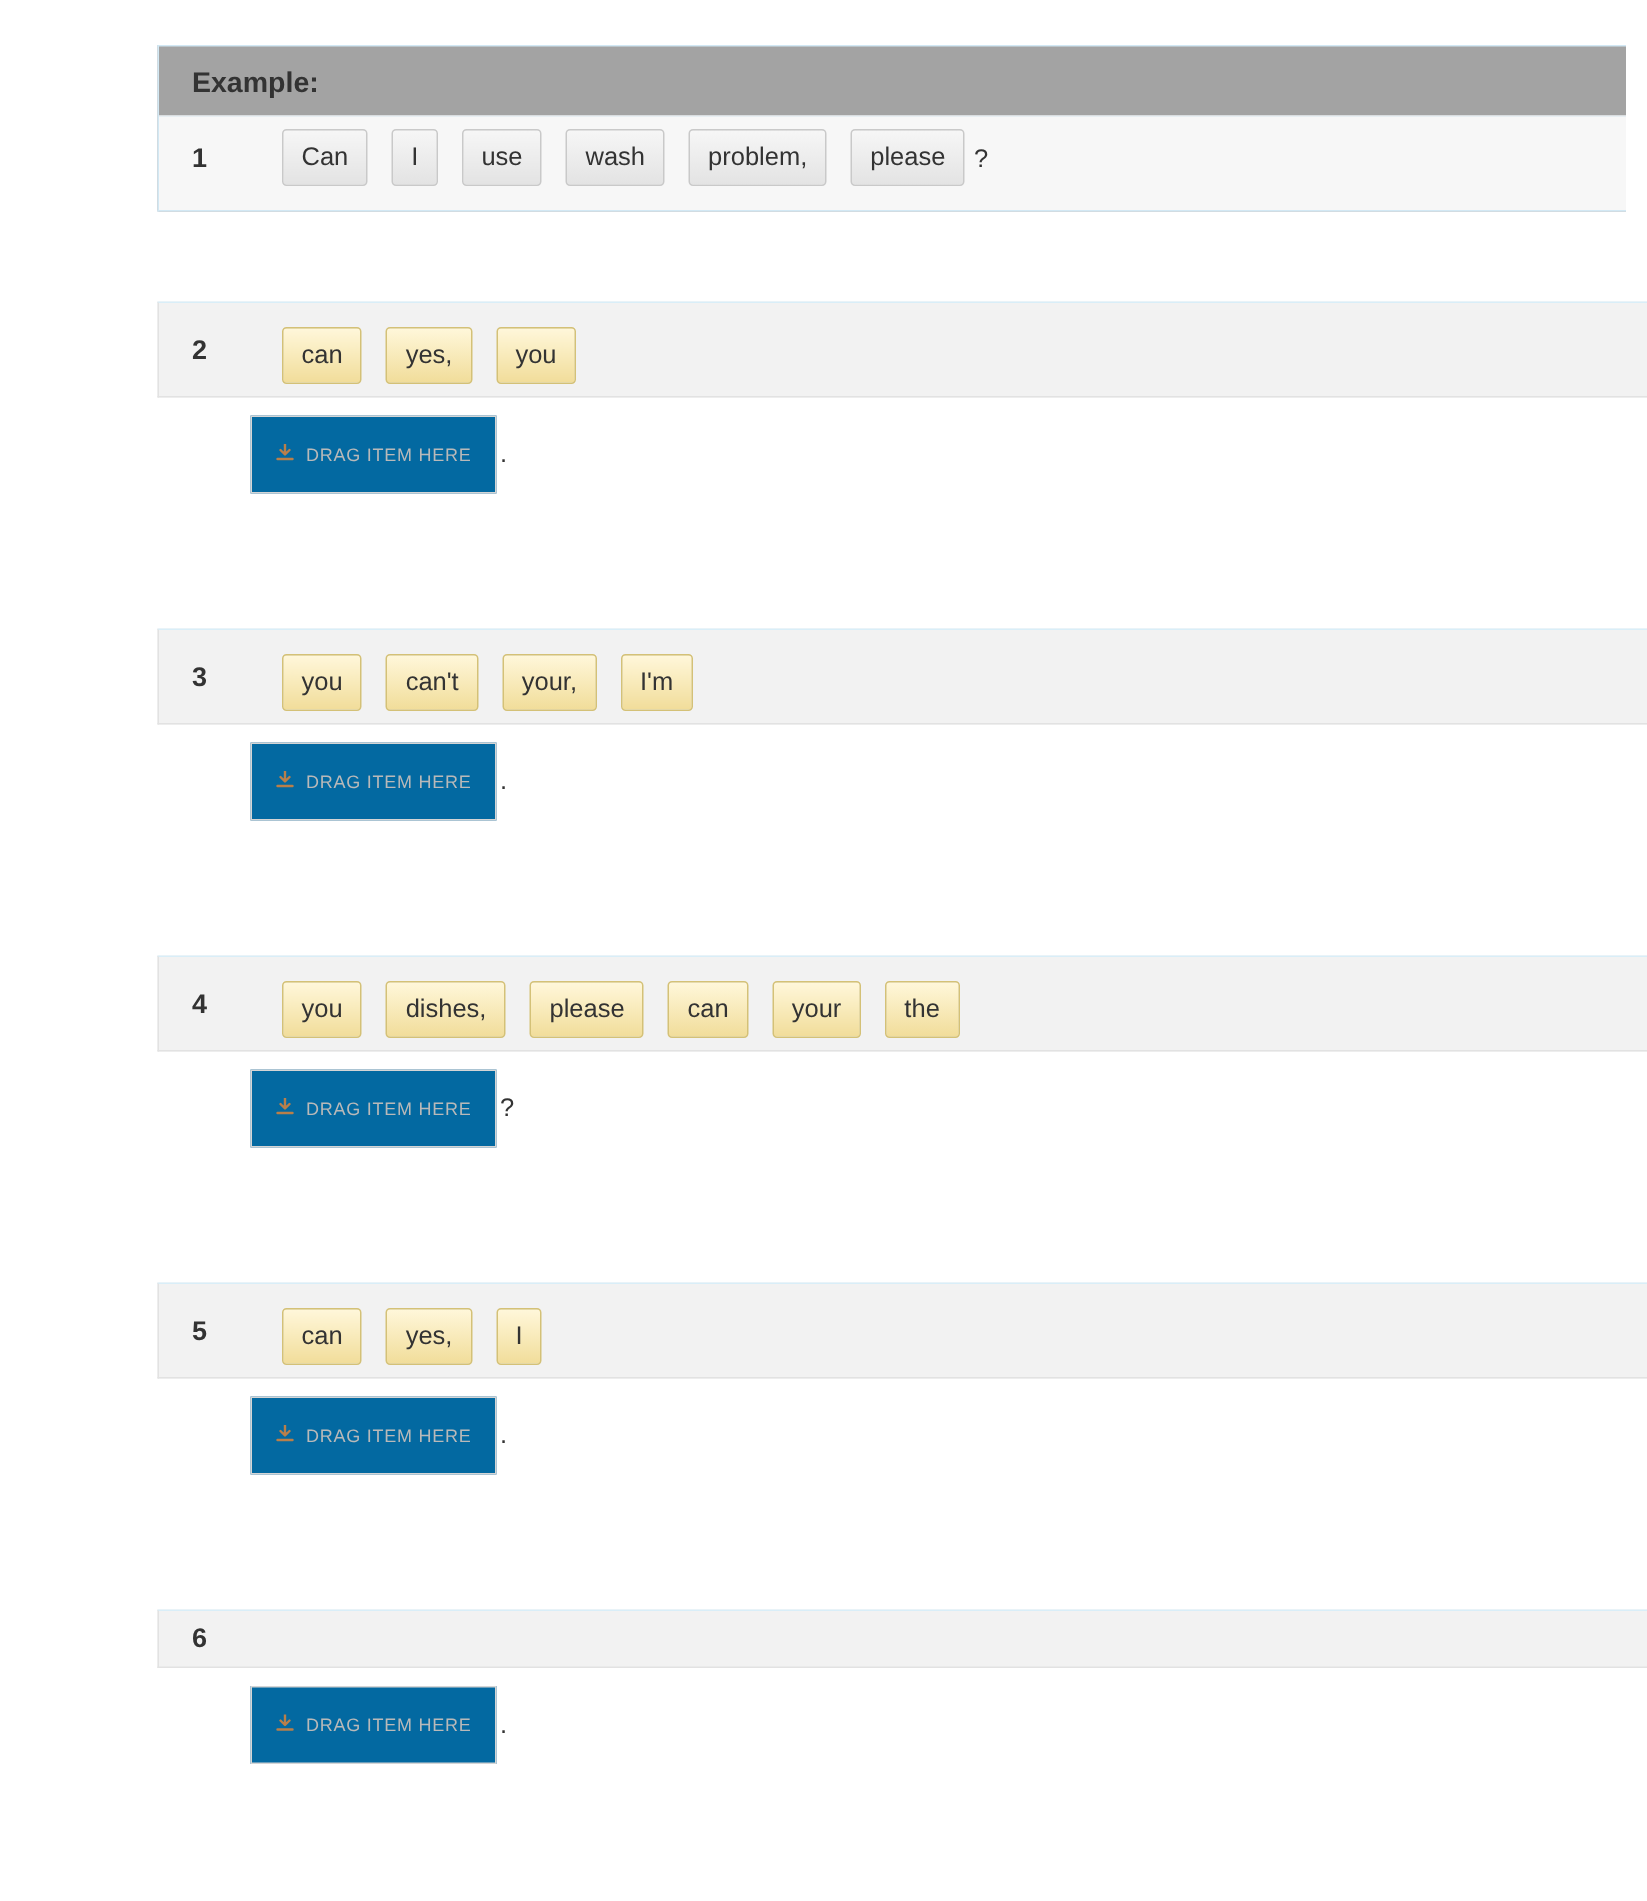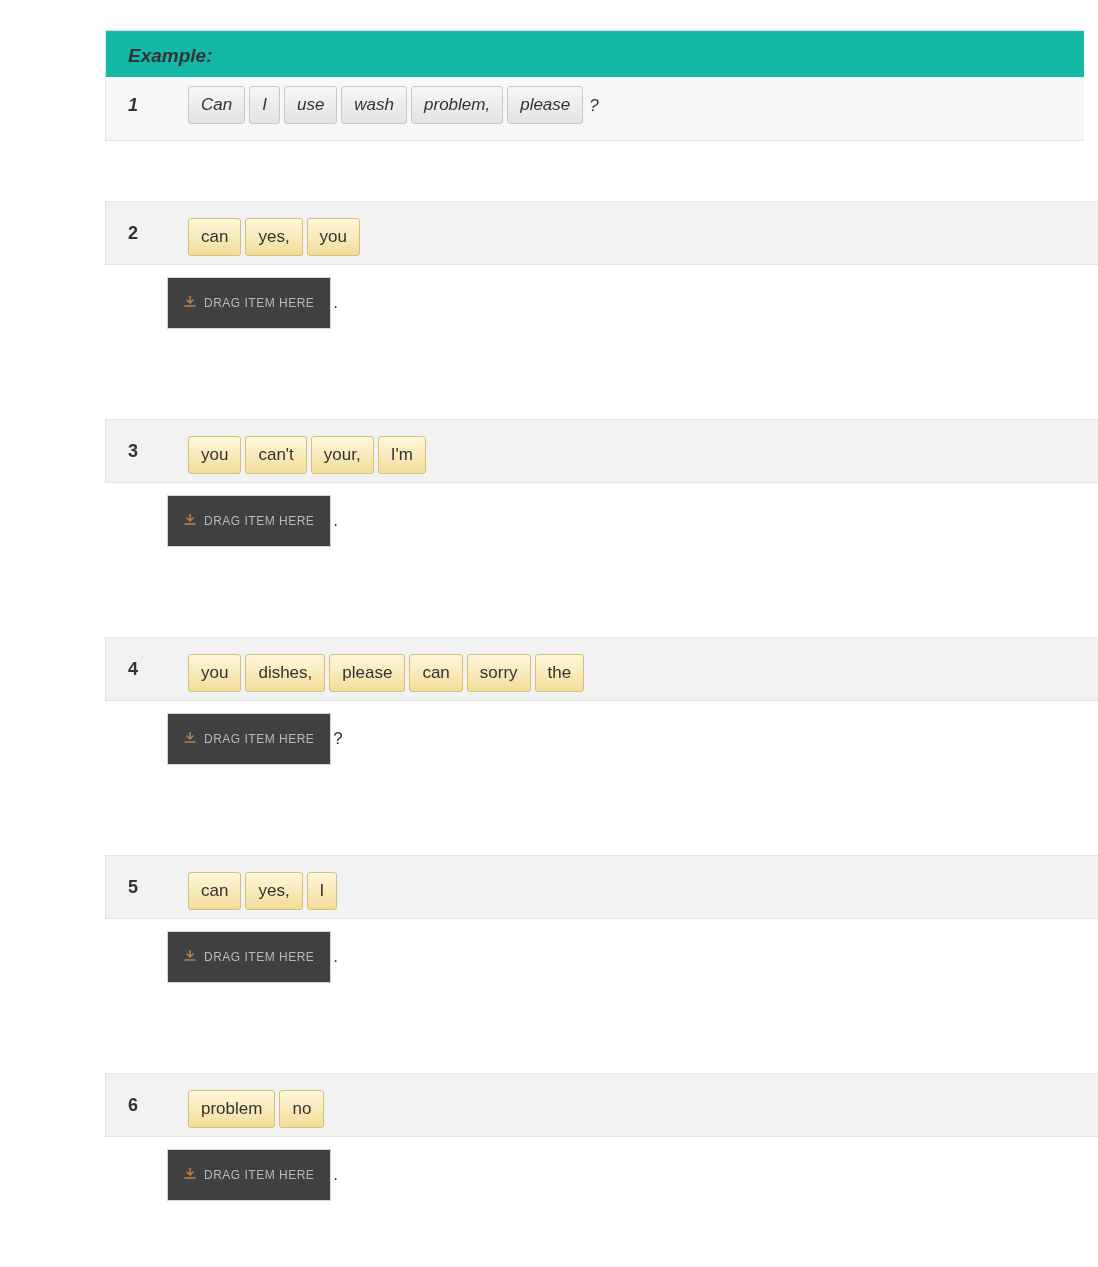--- a/index.html
+++ b/index.html
@@ -10,22 +10,21 @@
     color: #333;
     width: 1098px;
   }
   .page {
     padding: 0 0 80px 0;
   }
   .example-block {
     margin: 30px 14px 60px 105px;
     border: 1px solid #d2e8f4;
     border-right: none;
-    background: #14b8a6;
-    font-style: italic;
+    background: #a3a3a3;
   }
   .example-label {
     font-weight: bold;
     font-size: 19px;
     padding: 14px 0 6px 22px;
     color: #333;
   }
   .example-row {
     display: flex;
     align-items: center;
@@ -39,21 +38,21 @@
     text-align: left;
     font-weight: bold;
     font-size: 18px;
     padding-left: 22px;
     color: #333;
     padding-top: 8px;
   }
   .tiles {
     display: flex;
     flex-wrap: wrap;
-    gap: 4px;
+    gap: 16px;
     padding-top: 8px;
   }
   .tile-grey {
     display: inline-flex;
     align-items: center;
     padding: 7px 12px;
     background: linear-gradient(to bottom, #f6f6f6, #e3e3e3);
     border: 1px solid #c9c9c9;
     border-radius: 3px;
     font-size: 17px;
@@ -100,21 +99,21 @@
   }
   .drop-row {
     display: flex;
     align-items: center;
     padding: 12px 0 0 62px;
   }
   .drop-zone {
     display: inline-flex;
     align-items: center;
     border: 1px solid #d5d5d5;
-    background: #404040;
+    background: #0369a1;
     padding: 14px 16px;
     min-width: 128px;
     height: 22px;
   }
   .drop-icon {
     color: #b97f4a;
     font-size: 14px;
     margin-right: 8px;
     line-height: 1;
   }
@@ -191,21 +190,21 @@
         </div>
       </div>
       <div class="question">
         <div class="q-bar">
           <div class="q-num">4</div>
           <div class="tiles">
             <span class="tile-yellow">you</span>
             <span class="tile-yellow">dishes,</span>
             <span class="tile-yellow">please</span>
             <span class="tile-yellow">can</span>
-            <span class="tile-yellow">sorry</span>
+            <span class="tile-yellow">your</span>
             <span class="tile-yellow">the</span>
           </div>
         </div>
         <div class="drop-row">
           <div class="drop-zone">
             <span class="drop-icon"><svg width="12" height="12" viewBox="0 0 12 12">
                 <path d="M6 0v6M3 4l3 3 3-3M1 10h10" stroke="#b97f4a" stroke-width="1.6" fill="none" stroke-linecap="round" stroke-linejoin="round"></path>
               </svg></span>
             <span class="drop-text">DRAG ITEM HERE</span>
           </div>
@@ -227,24 +226,20 @@
                 <path d="M6 0v6M3 4l3 3 3-3M1 10h10" stroke="#b97f4a" stroke-width="1.6" fill="none" stroke-linecap="round" stroke-linejoin="round"></path>
               </svg></span>
             <span class="drop-text">DRAG ITEM HERE</span>
           </div>
           <span class="drop-trailing">.</span>
         </div>
       </div>
       <div class="question">
         <div class="q-bar">
           <div class="q-num">6</div>
-          <div class="tiles">
-            <span class="tile-yellow">problem</span>
-            <span class="tile-yellow">no</span>
-          </div>
         </div>
         <div class="drop-row">
           <div class="drop-zone">
             <span class="drop-icon"><svg width="12" height="12" viewBox="0 0 12 12">
                 <path d="M6 0v6M3 4l3 3 3-3M1 10h10" stroke="#b97f4a" stroke-width="1.6" fill="none" stroke-linecap="round" stroke-linejoin="round"></path>
               </svg></span>
             <span class="drop-text">DRAG ITEM HERE</span>
           </div>
           <span class="drop-trailing">.</span>
         </div>

